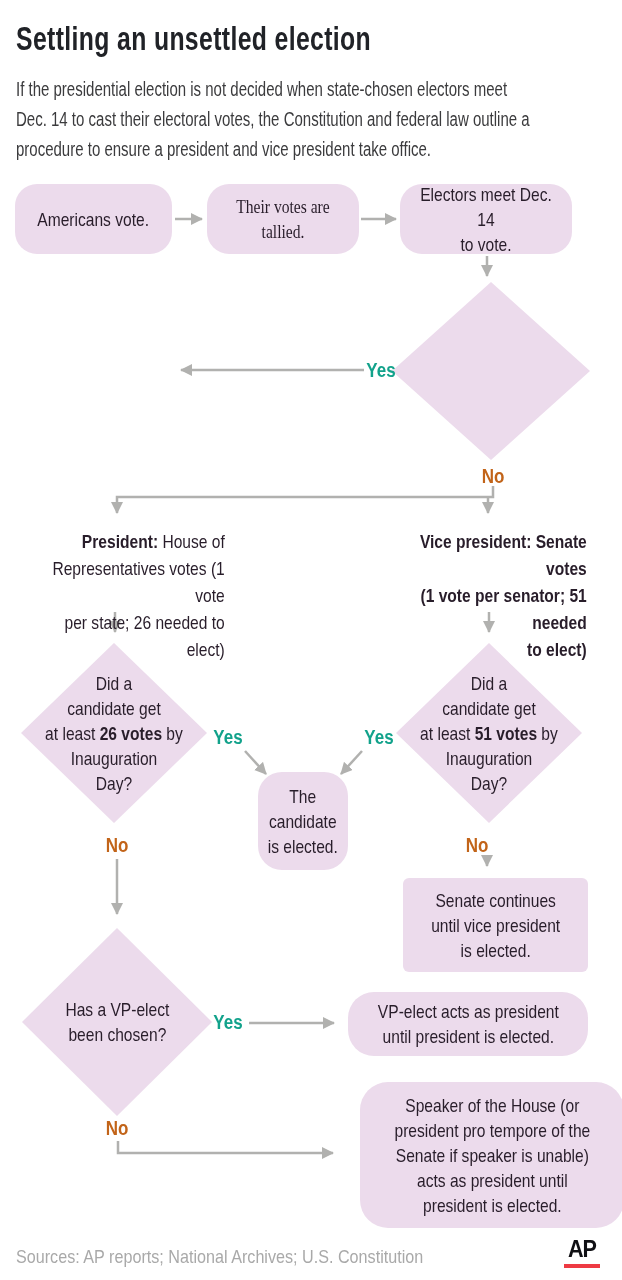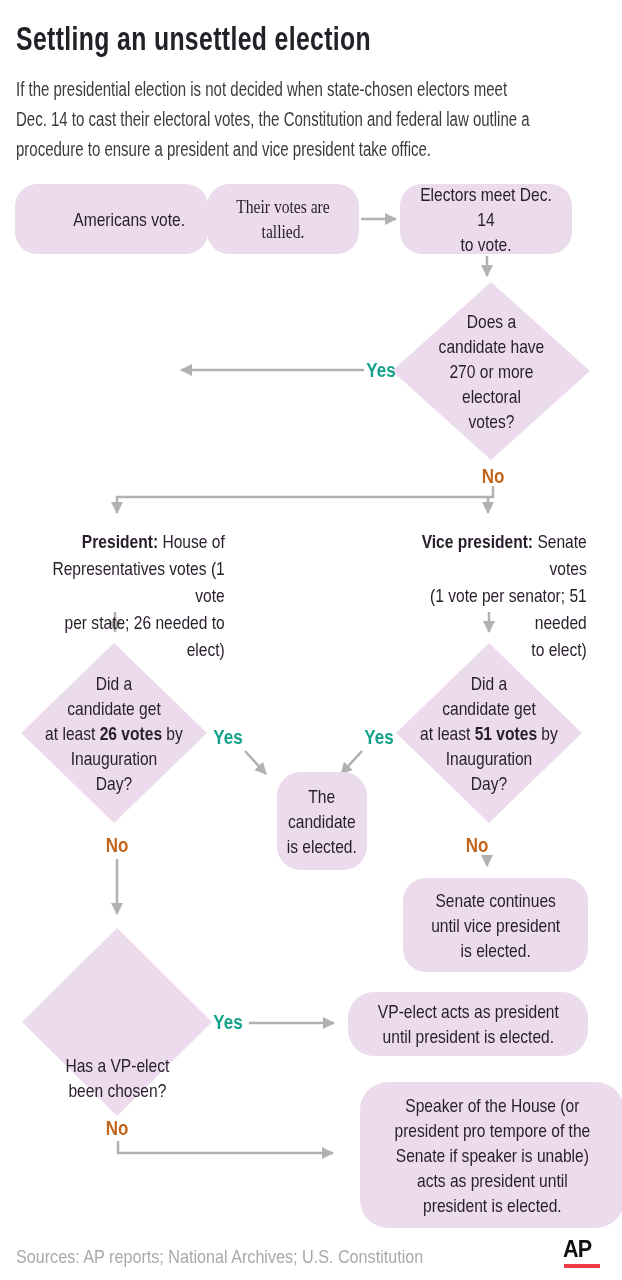--- a/index.html
+++ b/index.html
@@ -43,21 +43,21 @@
     position:absolute;font-size:20px;font-weight:bold;white-space:nowrap;
     transform:translate(-50%,-50%) scaleX(.85);
   }
   .lab.yes{color:var(--yes);}
   .lab.no{color:var(--no);}
   .sources{
     position:absolute;left:16px;top:1246px;margin:0;
     font-size:19px;color:var(--footer);white-space:nowrap;
     transform:scaleX(.85);transform-origin:0 0;
   }
-  .ap{position:absolute;left:561px;top:1236px;width:42px;text-align:left;}
+  .ap{position:absolute;left:561px;top:1236px;width:42px;text-align:center;}
   .ap .ap-text{
     font-size:24px;font-weight:bold;color:#101014;letter-spacing:-1px;line-height:26px;
     transform:scaleX(.9);transform-origin:50% 50%;
   }
   .ap .ap-bar{width:36px;height:4px;background:var(--ap_red);margin:2px auto 0 auto;}
 </style>
 </head>
 <body>
 
 <div class="canvas">
@@ -90,50 +90,43 @@
       <path d="M489,612 L489,632" marker-end="url(#ah)"></path>
       <path d="M245,751 L266,774" marker-end="url(#ah)"></path>
       <path d="M362,751 L341,774" marker-end="url(#ah)"></path>
       <path d="M117,859 L117,914" marker-end="url(#ah)"></path>
       <path d="M487,858 L487,866" marker-end="url(#ah)"></path>
       <path d="M249,1023 L334,1023" marker-end="url(#ah)"></path>
       <path d="M118,1141 L118,1153 L333,1153" marker-end="url(#ah)"></path>
     </g>
   </svg>
 
-  <div class="box" style="left:15px;top:184px;width:157px;height:70px;border-radius:22px;padding-left:36px;">
+  <div class="box" style="left:15px;top:184px;width:157px;height:70px;border-radius:22px;">
     <div class="txt">Americans vote.</div>
   </div>
   <div class="box" style="left:207px;top:184px;width:152px;height:70px;border-radius:22px;font-family:Liberation Serif, serif;">
     <div class="txt">Their votes are
 tallied.</div>
   </div>
   <div class="box" style="left:400px;top:184px;width:172px;height:70px;border-radius:22px;text-align:center;">
     <div class="txt">Electors meet Dec. 14
 to vote.</div>
   </div>
 
-  <div class="dtxt" style="left:392px;top:282px;width:198px;height:178px;">
-    <div class="txt">Does a
-candidate have
-270 or more
-electoral
-votes?</div>
-  </div>
 
 
   <div class="lab yes" style="left:381px;top:370px;">Yes</div>
   <div class="lab no" style="left:493px;top:476px;">No</div>
 
   <div class="branch" style="left:10px;top:528px;width:236px;">
     <div class="txt"><b>President:</b><span> House of
 Representatives votes (1 vote
 per state; 26 needed to elect)</span></div>
   </div>
-  <div class="branch" style="left:372px;top:528px;width:236px;">
+  <div class="branch" style="left:372px;top:528px;width:236px;font-weight:bold;">
     <div class="txt"><b>Vice president:</b><span> Senate votes
 (1 vote per senator; 51 needed
 to elect)</span></div>
   </div>
 
   <div class="dtxt" style="left:21px;top:643px;width:186px;height:180px;">
     <div class="txt"><span>Did a
 candidate get
 at least </span><b>26 votes</b><span> by
 Inauguration
@@ -143,36 +136,36 @@
     <div class="txt"><span>Did a
 candidate get
 at least </span><b>51 votes</b><span> by
 Inauguration
 Day?</span></div>
   </div>
 
   <div class="lab yes" style="left:228px;top:737px;">Yes</div>
   <div class="lab yes" style="left:379px;top:737px;">Yes</div>
 
-  <div class="box" style="left:258px;top:772px;width:90px;height:98px;border-radius:24px;margin-left:19px;">
+  <div class="box" style="left:258px;top:772px;width:90px;height:98px;border-radius:24px;">
     <div class="txt">The
 candidate
 is elected.</div>
   </div>
 
   <div class="lab no" style="left:117px;top:845px;">No</div>
   <div class="lab no" style="left:477px;top:845px;">No</div>
 
-  <div class="box" style="left:403px;top:878px;width:185px;height:94px;border-radius:23px;">
+  <div class="box" style="left:403px;top:878px;width:185px;height:94px;border-radius:6px;">
     <div class="txt">Senate continues
 until vice president
 is elected.</div>
   </div>
 
-  <div class="dtxt" style="left:22px;top:984px;width:190px;height:188px;justify-content:center;">
+  <div class="dtxt" style="left:22px;top:928px;width:190px;height:188px;justify-content:center;">
     <div class="txt">Has a VP-elect
 been chosen?</div>
   </div>
 
   <div class="lab yes" style="left:228px;top:1022px;">Yes</div>
 
   <div class="box" style="left:348px;top:992px;width:240px;height:64px;border-radius:26px;">
     <div class="txt">VP-elect acts as president
 until president is elected.</div>
   </div>

